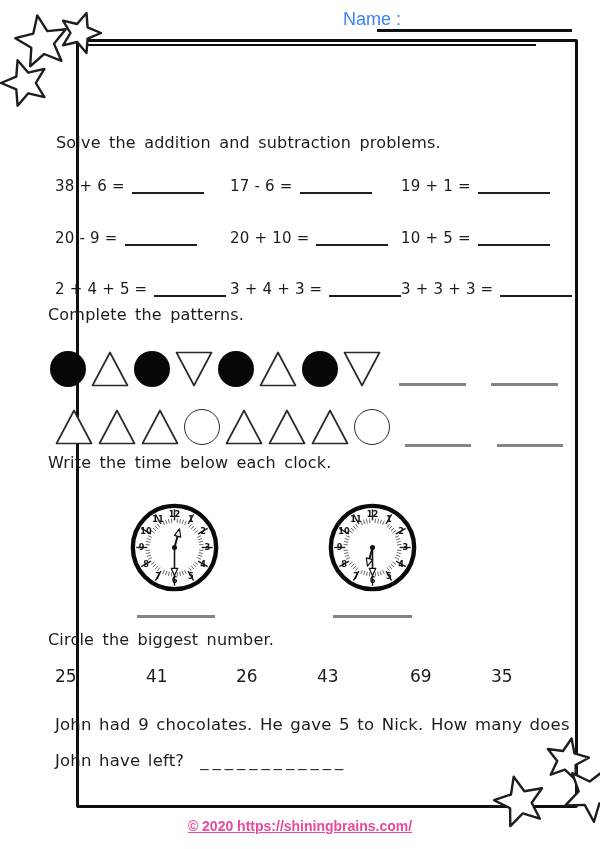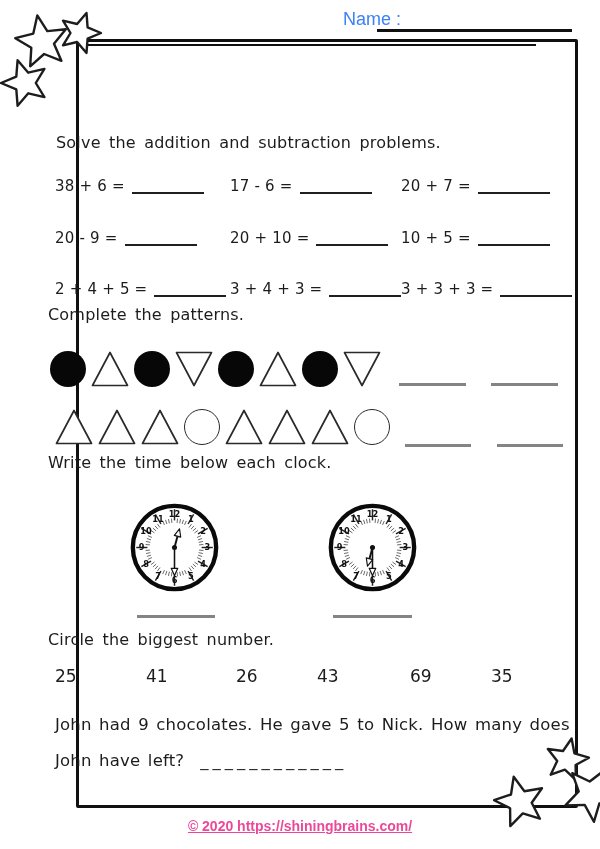--- a/index.html
+++ b/index.html
@@ -66,21 +66,21 @@
   <span class="name-line"></span>
 
   <div class="frame"></div>
   <div class="frame-topline"></div>
 
 
   <div class="h h-arith">Solve the addition and subtraction problems.</div>
 
   <div class="eq" style="left:55px;  top:177px;"><span>38 + 6 =</span><span class="eq-line"></span></div>
   <div class="eq" style="left:230px; top:177px;"><span>17 - 6 =</span><span class="eq-line"></span></div>
-  <div class="eq" style="left:401px; top:177px;"><span>20 + 7 =</span><span class="eq-line"></span></div>
+  <div class="eq" style="left:401px; top:177px;"><span>19 + 1 =</span><span class="eq-line"></span></div>
 
   <div class="eq" style="left:55px;  top:229px;"><span>20 - 9 =</span><span class="eq-line"></span></div>
   <div class="eq" style="left:230px; top:229px;"><span>20 + 10 =</span><span class="eq-line"></span></div>
   <div class="eq" style="left:401px; top:229px;"><span>10 + 5 =</span><span class="eq-line"></span></div>
 
   <div class="eq" style="left:55px;  top:280px;"><span>2 + 4 + 5 =</span><span class="eq-line"></span></div>
   <div class="eq" style="left:230px; top:280px;"><span>3 + 4 + 3 =</span><span class="eq-line"></span></div>
   <div class="eq" style="left:401px; top:280px;"><span>3 + 3 + 3 =</span><span class="eq-line"></span></div>
 
   <div class="h h-pattern">Complete the patterns.</div>

